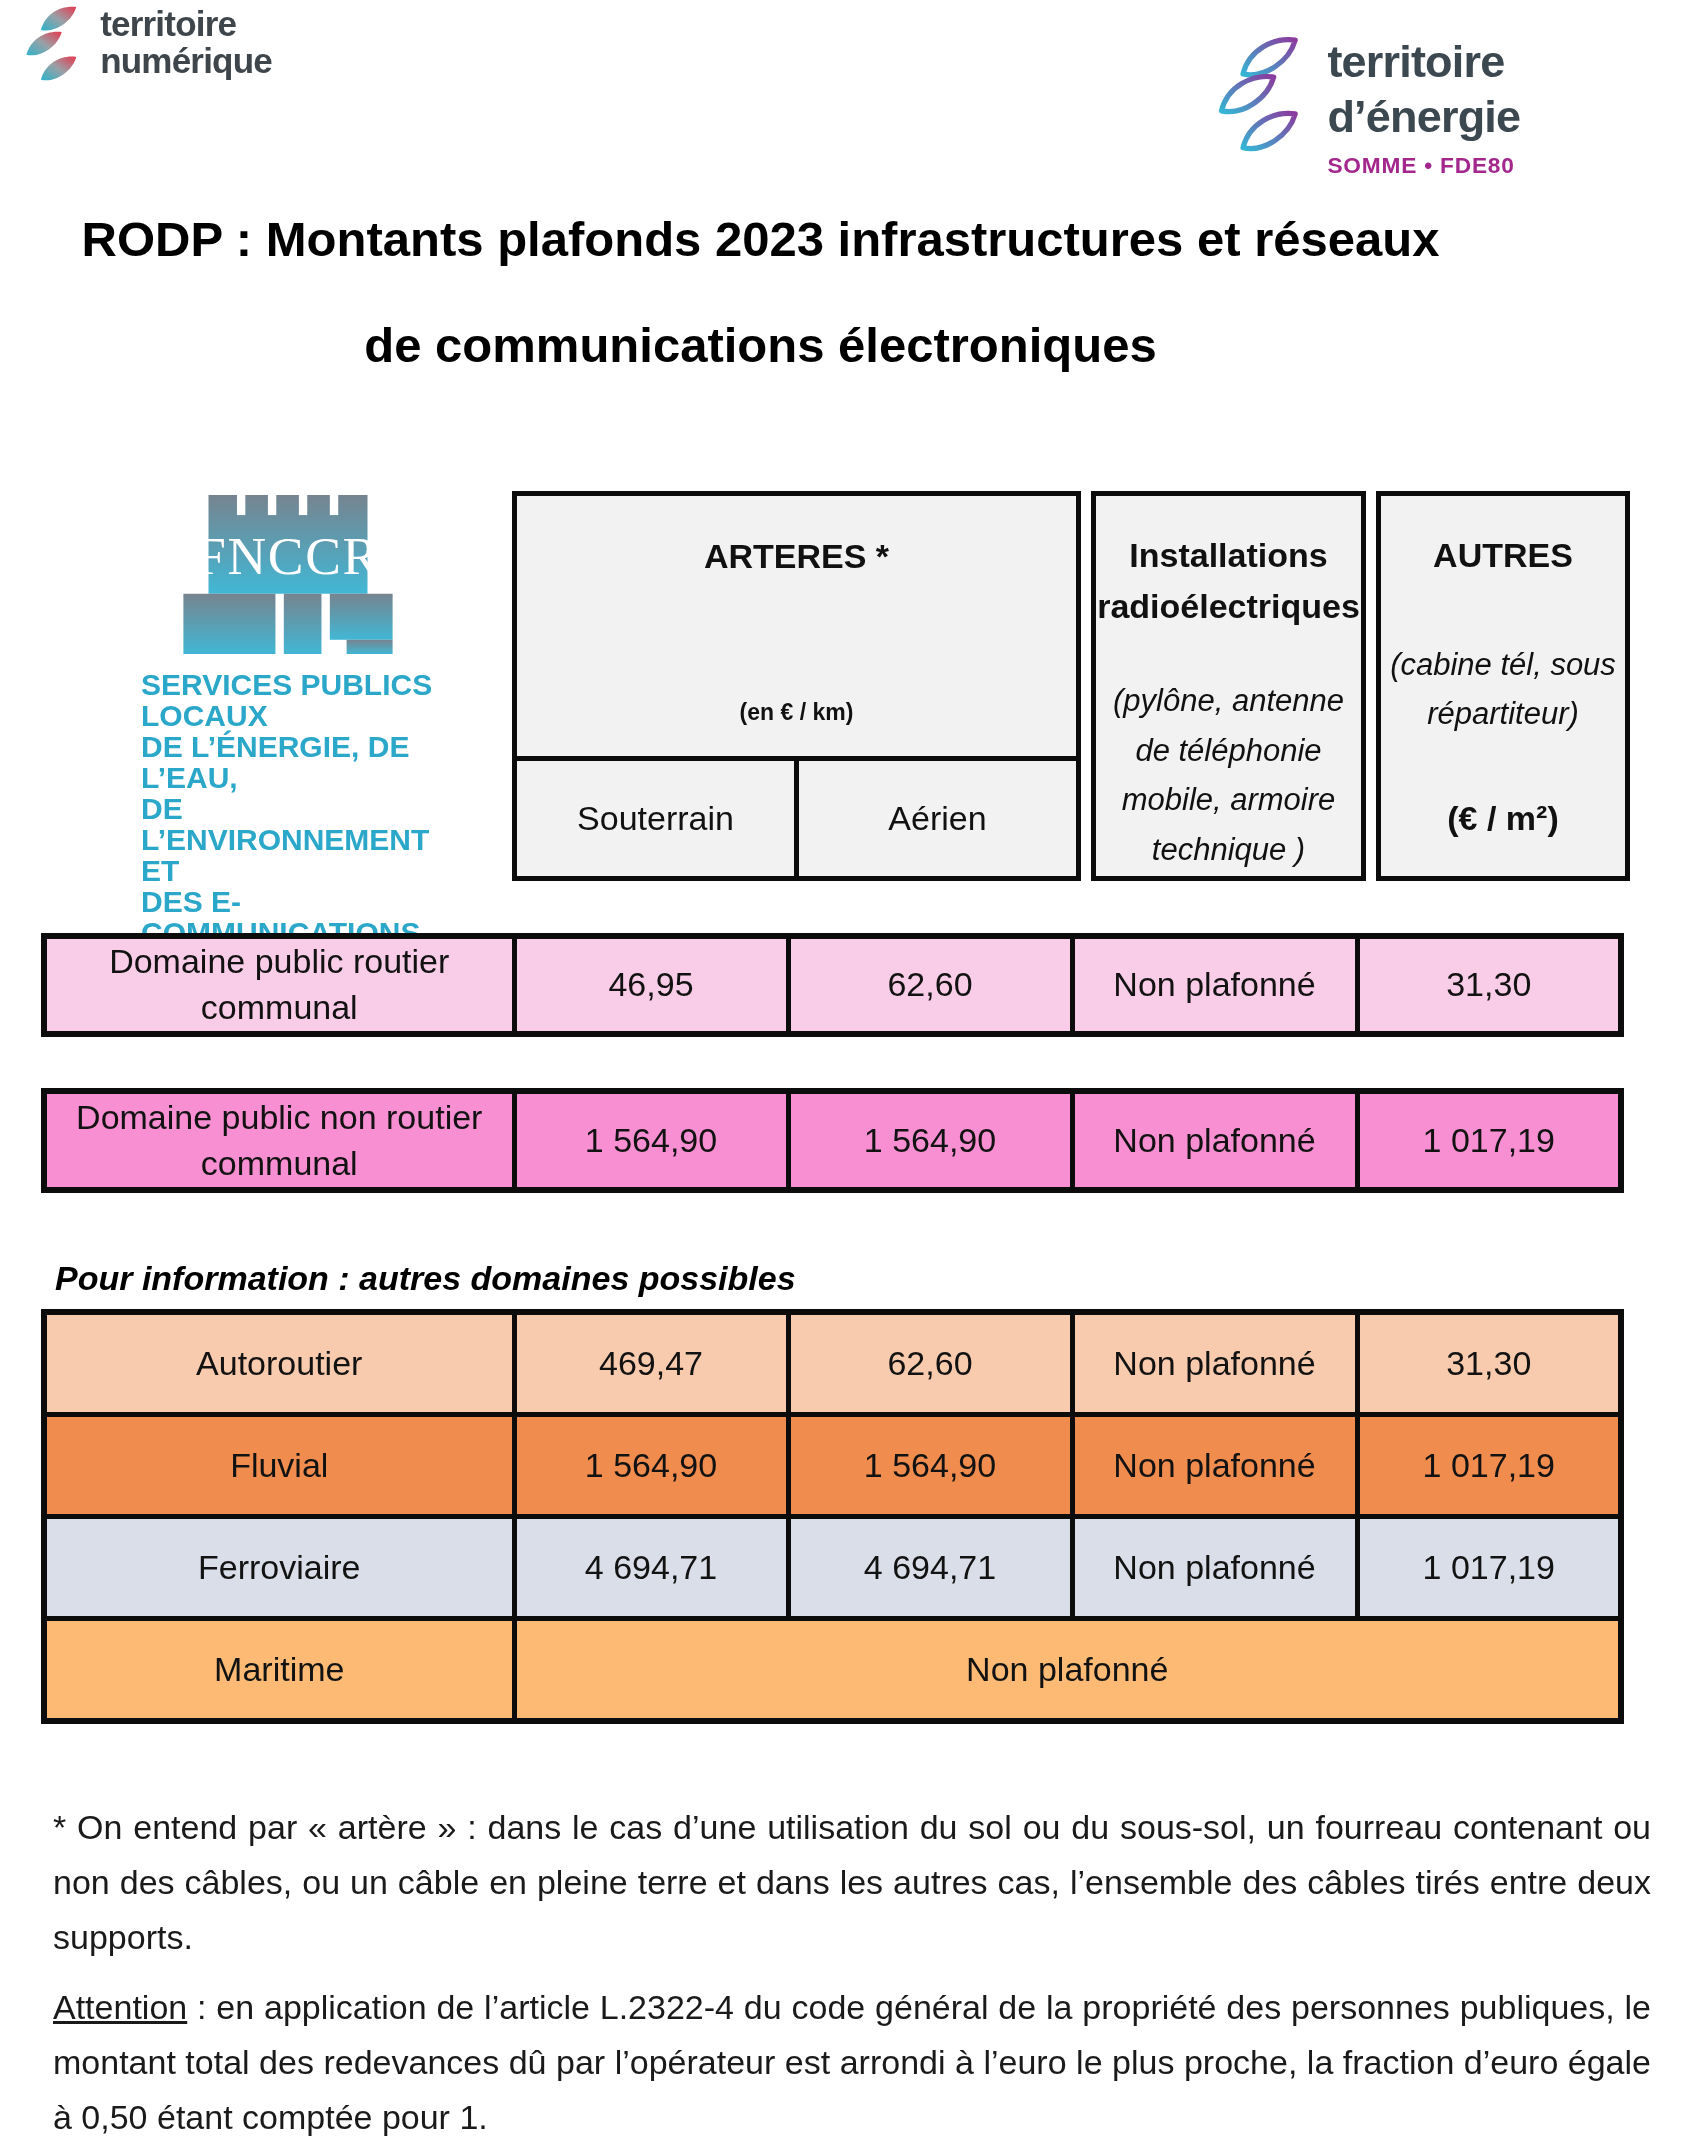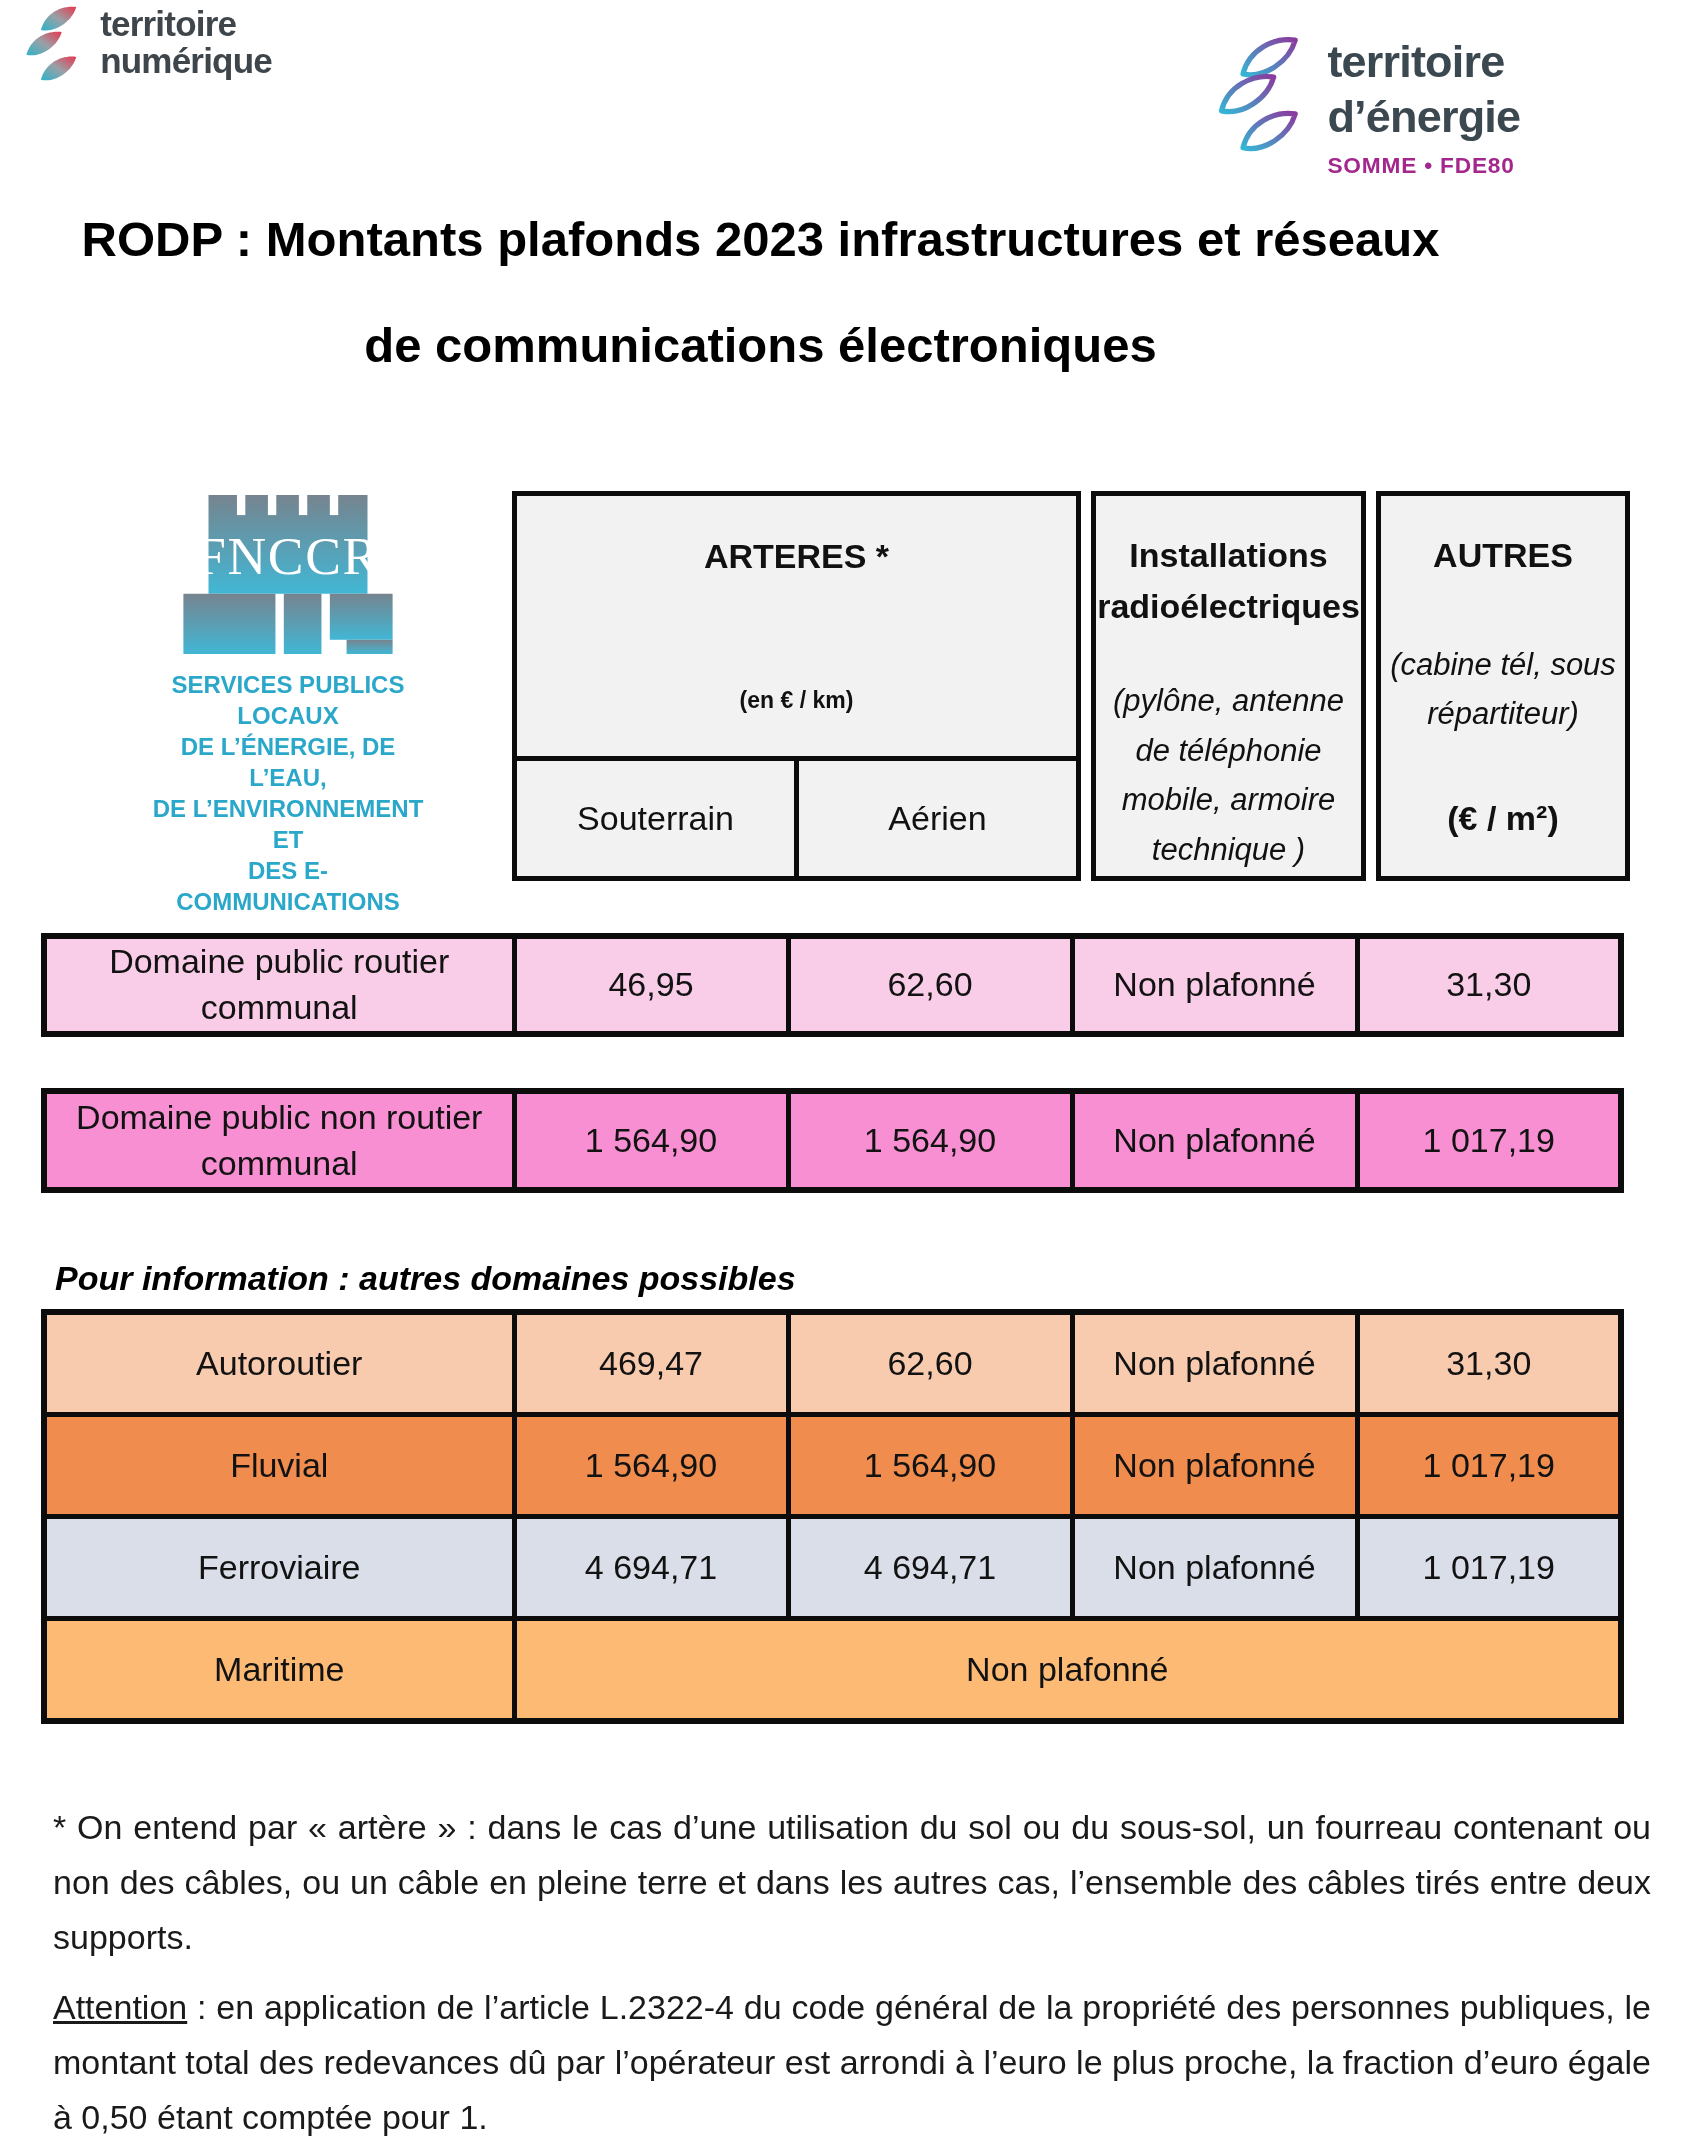--- a/index.html
+++ b/index.html
@@ -12,27 +12,27 @@
   .logo-left .txt{font-size:35px;font-weight:700;color:#3E464C;line-height:37px;letter-spacing:-0.8px;}
   .logo-right{position:absolute;top:34px;left:1215px;display:flex;align-items:flex-start;gap:13.4px;}
   .logo-right .txt .big{font-size:45px;font-weight:700;color:#3C4850;line-height:55px;letter-spacing:-0.8px;}
   .logo-right .txt .sub{font-size:22.7px;font-weight:700;color:#A3278C;margin-top:8.4px;letter-spacing:0.8px;}
   
   .doc-title{position:absolute;top:211px;left:0;width:1521px;text-align:center;
     font-weight:bold;font-size:49px;color:#000;}
   .doc-title .l2{margin-top:50px;}
   
   .fnccr{position:absolute;top:495px;left:141px;width:294px;text-align:center;}
-  .fnccr .tagline{margin-top:11.7px;color:#2AA7C9;font-weight:700;font-size:24px;line-height:31px;text-align:center;}
+  .fnccr .tagline{margin-top:11.7px;color:#2AA7C9;font-weight:700;font-size:30px;line-height:31px;text-align:left;}
   .fnccr .year{margin-top:5px;color:#EC1C24;font-weight:bold;font-size:54px;}
   
   .hdr-box{position:absolute;background:#F2F2F2;border:5.9px solid #0C0C0C;box-sizing:border-box;}
   .hdr-arteres{top:491px;left:512px;width:569px;height:390px;display:flex;flex-direction:column;}
   .hdr-arteres .top{height:265px;display:flex;flex-direction:column;justify-content:space-between;
-      align-items:center;padding:35px 0 42px;box-sizing:border-box;border-bottom:5.9px solid #0C0C0C;}
+      align-items:center;padding:35px 0 30px;box-sizing:border-box;border-bottom:5.9px solid #0C0C0C;}
   .hdr-arteres .bottom{flex:1;display:flex;}
   .hdr-arteres .bottom .sub{flex:1;display:flex;align-items:center;justify-content:center;font-size:34px;}
   .hdr-arteres .bottom .sub + .sub{border-left:5px solid #0C0C0C;}
   .hdr-inst{top:491px;left:1091px;width:275px;height:390px;display:flex;flex-direction:column;
       align-items:center;padding:34px 3.4px 0;box-sizing:border-box;}
   .hdr-autres{top:491px;left:1376px;width:254px;height:390px;display:flex;flex-direction:column;box-sizing:border-box;}
   .hdr-autres .top{height:265px;display:flex;flex-direction:column;justify-content:space-between;
       align-items:center;padding:34px 5px 22px;box-sizing:border-box;}
   .hdr-autres .bottom{flex:1;display:flex;align-items:center;justify-content:center;font-weight:bold;font-size:34px;}
   .hdr-title{font-weight:bold;font-size:34px;text-align:center;line-height:1.5;}

